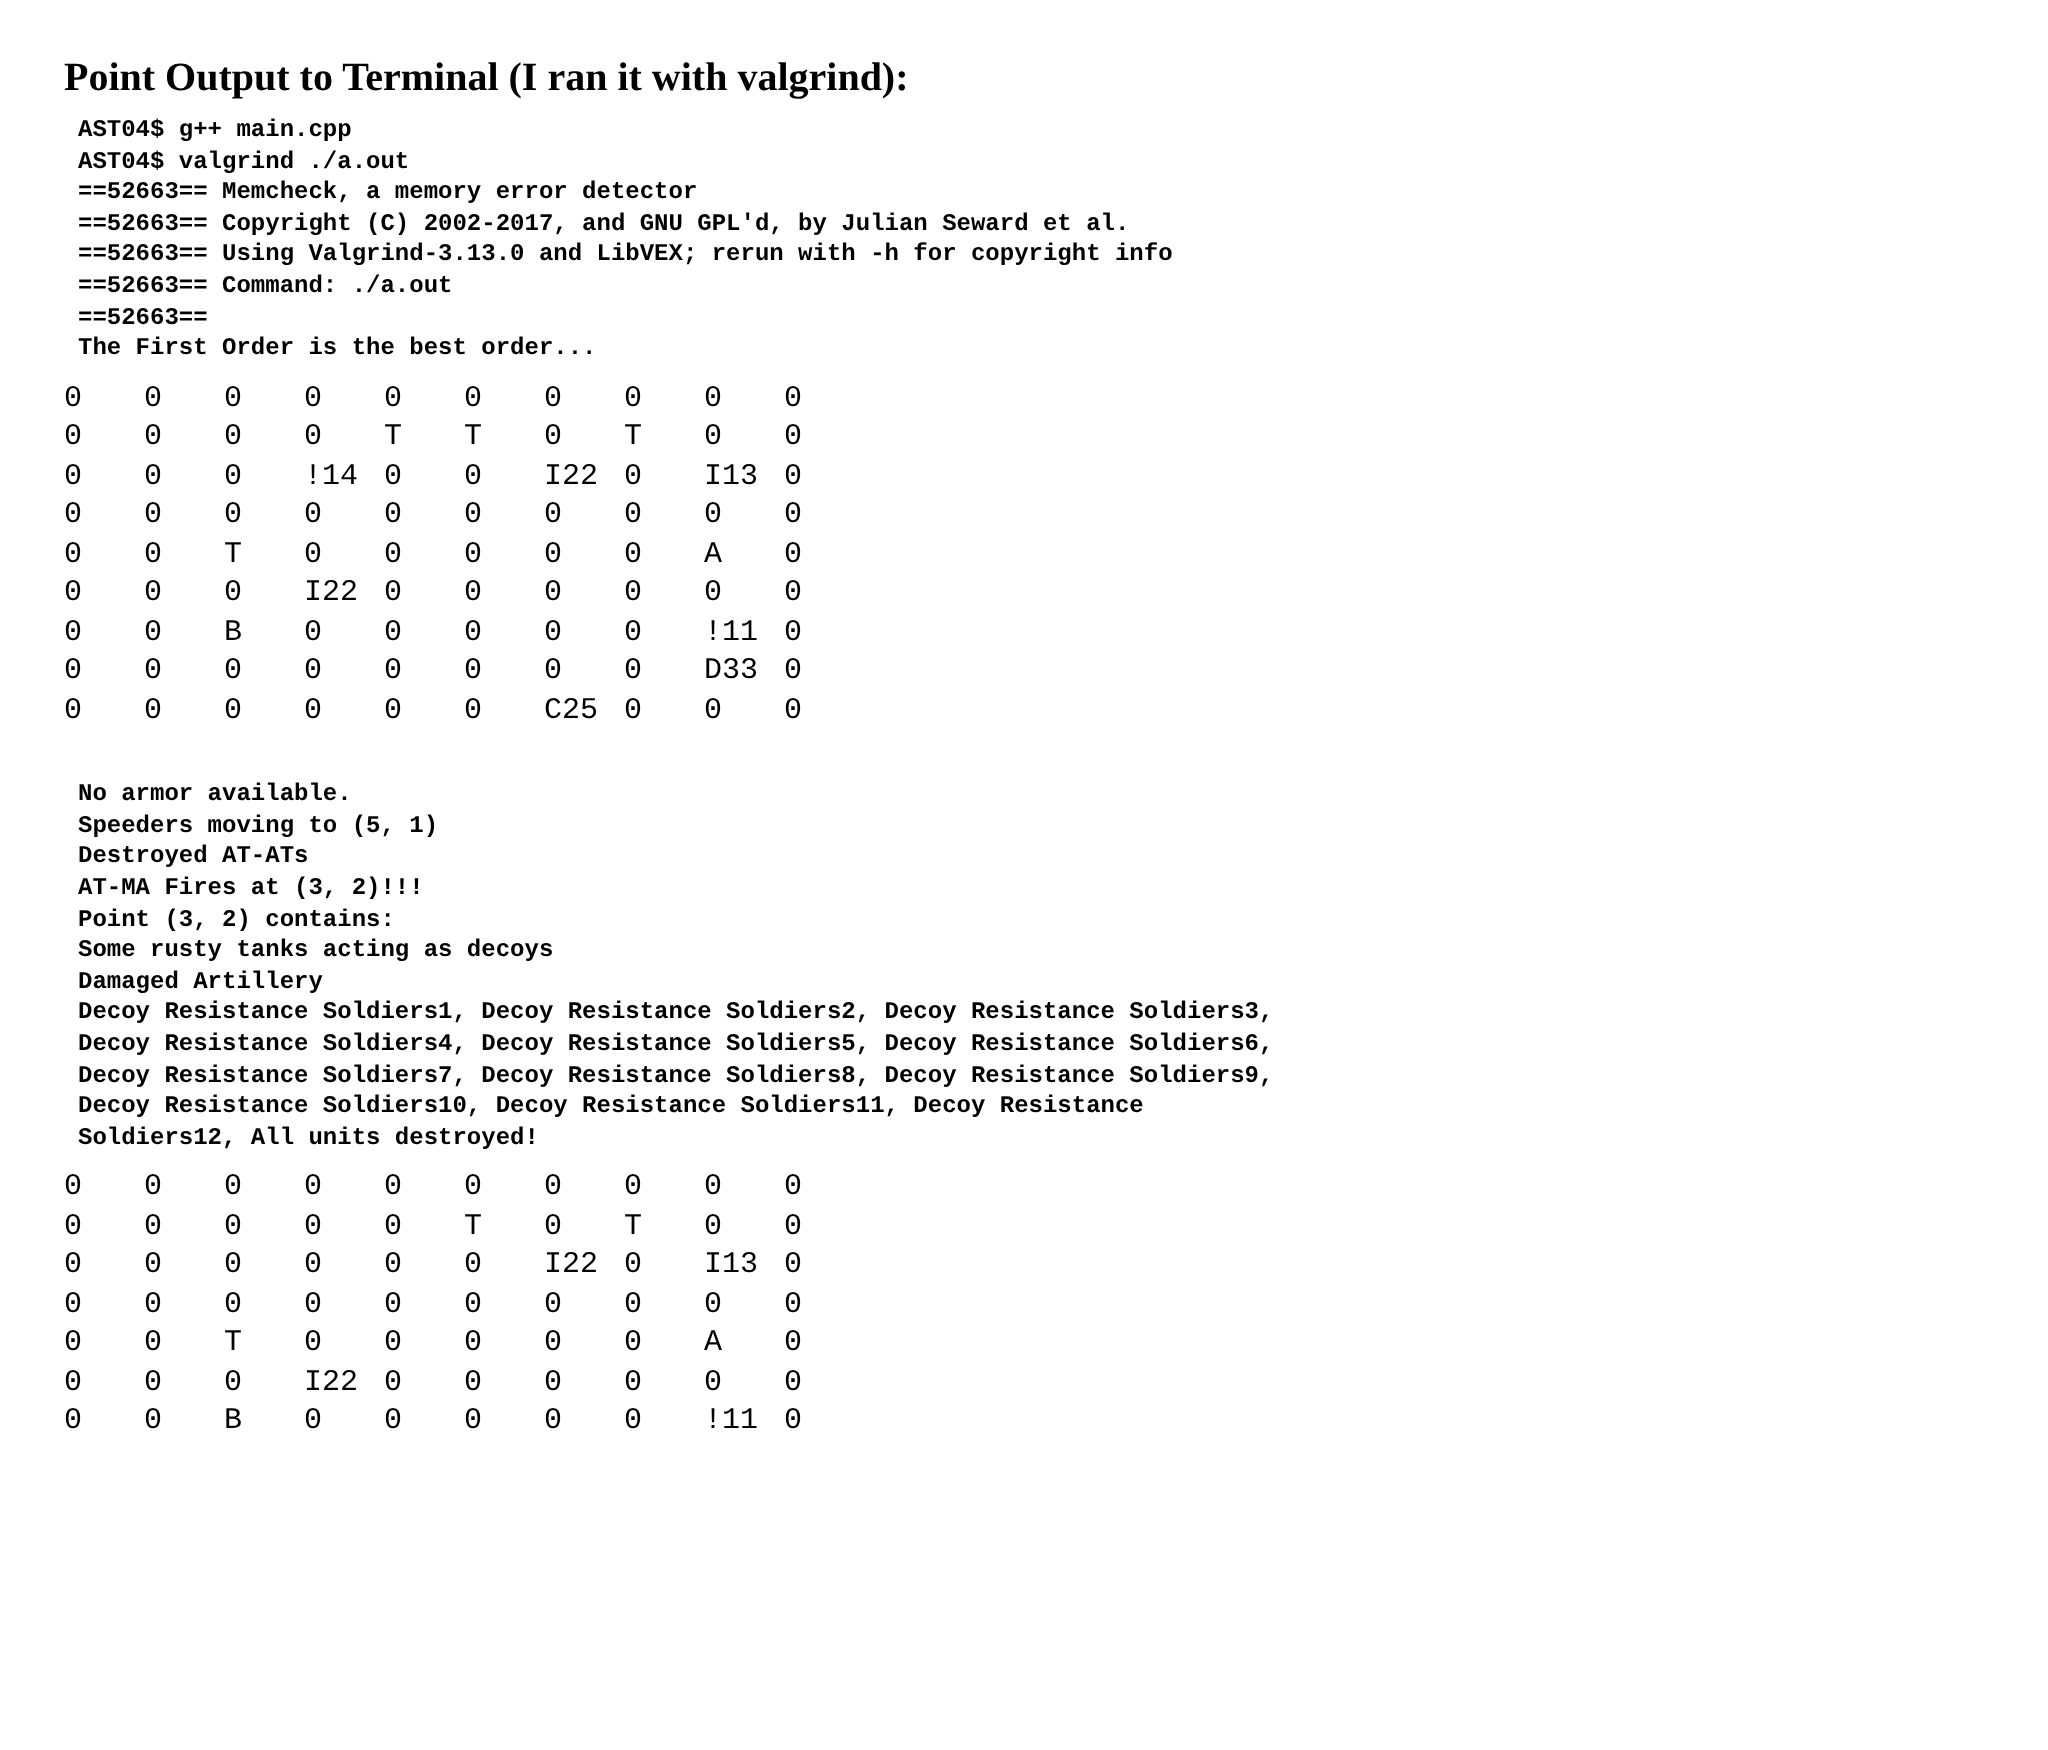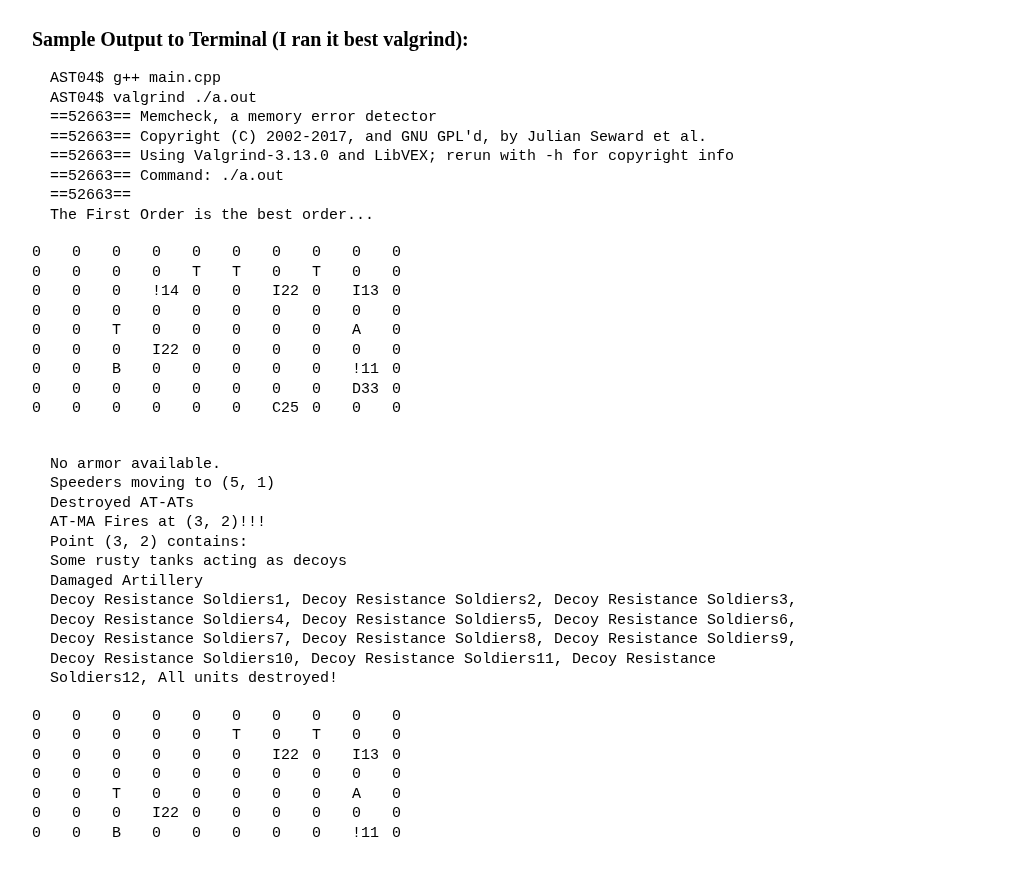--- a/index.html
+++ b/index.html
@@ -13,24 +13,25 @@
       box-sizing: border-box;
     }
     h2 {
       font-size: 20px;
       font-weight: bold;
       margin: 0 0 4px 0;
       font-family: "Times New Roman", Times, serif;
     }
     pre {
       font-family: "Courier New", Courier, monospace;
-      font-size: 15px;
+      font-size: 12px;
       line-height: 1.3;
-      margin: 18px;
+      margin: 7px;
       white-space: pre;
+      font-weight: bold;
     }
     .grid {
       font-family: "Courier New", Courier, monospace;
       font-size: 15px;
       line-height: 1.3;
       margin: 0;
     }
     .grid-row {
       display: flex;
     }
@@ -38,21 +39,21 @@
       width: 40px;
       white-space: nowrap;
     }
     .spacer {
       height: 18px;
     }
   </style>
 </head>
 <body>
 
-<h2>Sample Output to Terminal (I ran it best valgrind):</h2>
+<h2>Point Output to Terminal (I ran it with valgrind):</h2>
 
 <pre id="block1">AST04$ g++ main.cpp
 AST04$ valgrind ./a.out
 ==52663== Memcheck, a memory error detector
 ==52663== Copyright (C) 2002-2017, and GNU GPL'd, by Julian Seward et al.
 ==52663== Using Valgrind-3.13.0 and LibVEX; rerun with -h for copyright info
 ==52663== Command: ./a.out
 ==52663==
 The First Order is the best order...</pre>
 

